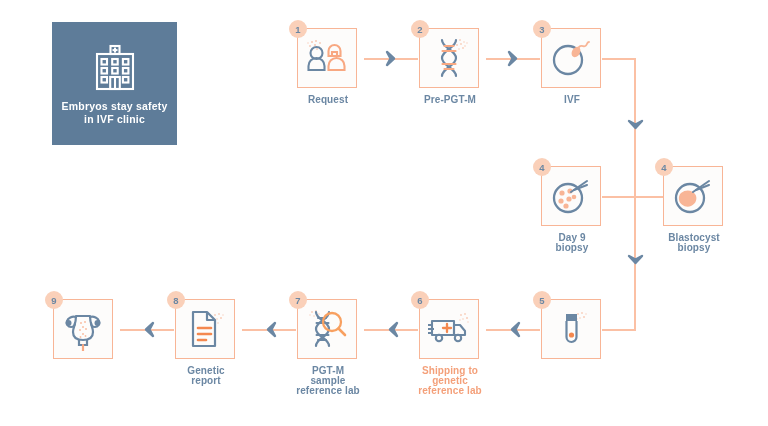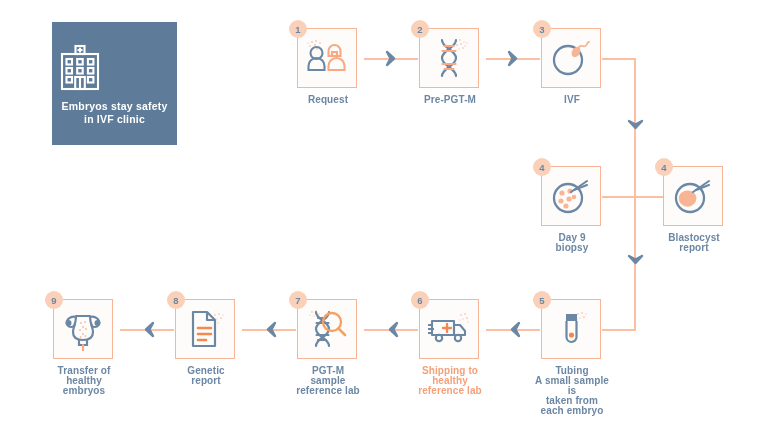--- a/index.html
+++ b/index.html
@@ -9,21 +9,21 @@
     font-family:"Liberation Sans", sans-serif;
     overflow:hidden;
     position:relative;
   }
   #stage{position:absolute;inset:0;}
 
   
   .info-card{
     position:absolute;left:52px;top:22px;width:125px;height:123px;
     background:#5E7C99;
-    display:flex;flex-direction:column;justify-content:center;
+    display:flex;flex-direction:column;align-items:center;justify-content:center;
   }
   .info-card .hosp{margin-top:2px;margin-bottom:9px;}
   .info-card .info-text{
     color:#ffffff;font-size:10.5px;font-weight:bold;line-height:13px;
     text-align:center;letter-spacing:.2px;padding:0 6px;
   }
 
   
   .node{position:absolute;width:62px;}
   .card{
@@ -252,21 +252,21 @@
       <span>
         <svg width="48" height="44" viewBox="0 0 48 44">
           <circle cx="21" cy="24" r="14" fill="none" stroke="#6B87A3" stroke-width="2.3"></circle>
           <path d="M12 19c5-4 11-3 14 1s1 10-4 12-11-1-12-6c-.6-3 .5-5.5 2-7z" fill="#F8B596"></path>
           <path d="M24 18 L40 7" fill="none" stroke="#6B87A3" stroke-width="2.1" stroke-linecap="round"></path>
           <path d="M27 16 L40 11" fill="none" stroke="#6B87A3" stroke-width="2.1" stroke-linecap="round"></path>
         </svg>
       </span>
     </div>
     <div class="label">Blastocyst
-report</div>
+biopsy</div>
   </div>
 
   <div class="node" style="left:541px;top:299px;">
     <div class="card">
       <div class="badge">5</div>
       <span>
         <svg width="46" height="46" viewBox="0 0 46 46">
           <g opacity=".5" fill="#F4A07A">
             <circle cx="30" cy="8" r=".9"></circle>
               <circle cx="34" cy="7" r=".9"></circle>
@@ -274,24 +274,20 @@
             <circle cx="36" cy="11" r="1"></circle>
               <circle cx="29" cy="13" r=".7"></circle>
               <circle cx="38" cy="8" r=".7"></circle>
           </g>
           <rect x="18" y="8" width="11" height="7" fill="#6B87A3"></rect>
           <path d="M18.5 15v16a5 5 0 0 0 10 0V15" fill="none" stroke="#6B87A3" stroke-width="2.2"></path>
           <circle cx="23.5" cy="29" r="2.6" fill="#F4884F"></circle>
         </svg>
       </span>
     </div>
-    <div class="label">Tubing
-A small sample is
-taken from
-each embryo</div>
   </div>
 
   <div class="node" style="left:419px;top:299px;">
     <div class="card">
       <div class="badge">6</div>
       <span>
         <svg width="50" height="40" viewBox="0 0 50 40">
           <g opacity=".5" fill="#F4A07A">
             <circle cx="37" cy="6" r=".9"></circle>
               <circle cx="41" cy="5" r=".9"></circle>
@@ -308,21 +304,21 @@
           <circle cx="15" cy="29" r="3.2" fill="none" stroke="#6B87A3" stroke-width="2.1"></circle>
           <circle cx="34" cy="29" r="3.2" fill="none" stroke="#6B87A3" stroke-width="2.1"></circle>
           <g stroke="#F4884F" stroke-width="2.3" stroke-linecap="round">
             <path d="M19 19h8"></path>
               <path d="M23 15v8"></path>
           </g>
         </svg>
       </span>
     </div>
     <div class="label orange">Shipping to
-healthy
+genetic
 reference lab</div>
   </div>
 
   <div class="node" style="left:297px;top:299px;">
     <div class="card">
       <div class="badge">7</div>
       <span>
         <svg width="48" height="46" viewBox="0 0 48 46">
           <g opacity=".5" fill="#F4A07A">
             <circle cx="9" cy="6" r=".9"></circle>
@@ -397,18 +393,15 @@
               <circle cx="24" cy="20" r="1"></circle>
             <circle cx="21" cy="23" r="1"></circle>
               <circle cx="27" cy="22" r="1"></circle>
               <circle cx="24" cy="27" r="1"></circle>
             <circle cx="21.5" cy="30" r=".9"></circle>
               <circle cx="26.5" cy="29" r=".9"></circle>
           </g>
         </svg>
       </span>
     </div>
-    <div class="label">Transfer of
-healthy
-embryos</div>
   </div>
 
 </div>
 
 </body></html>

